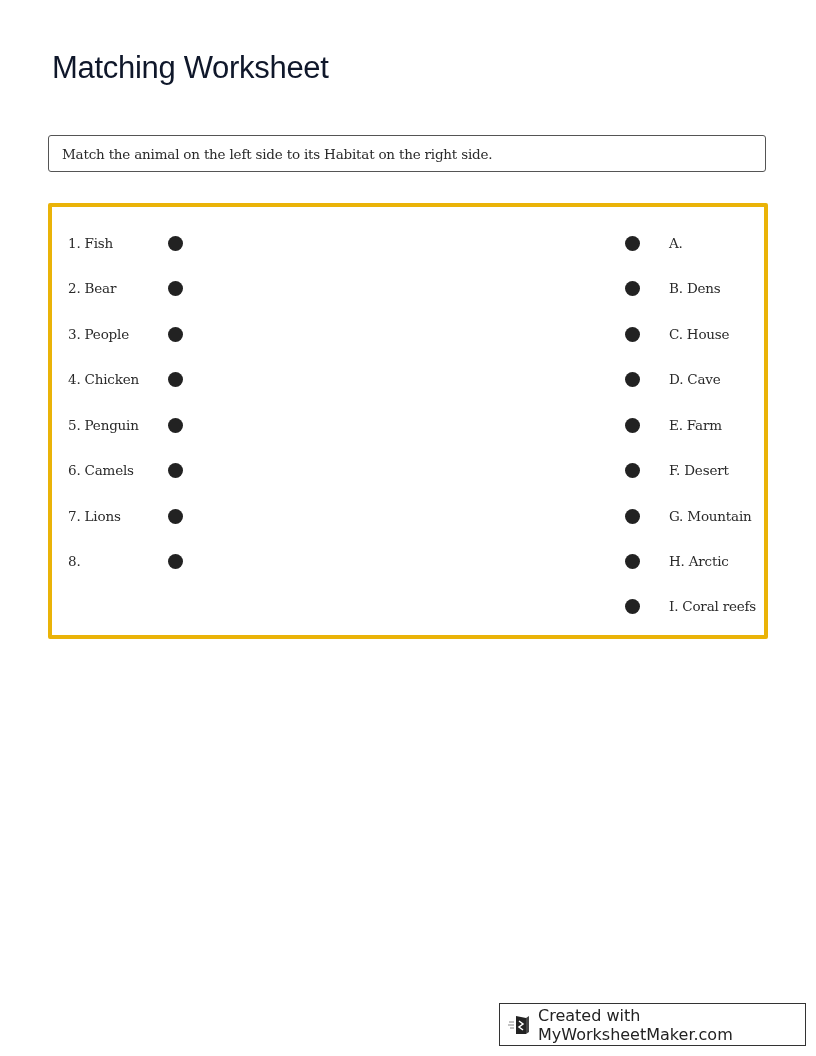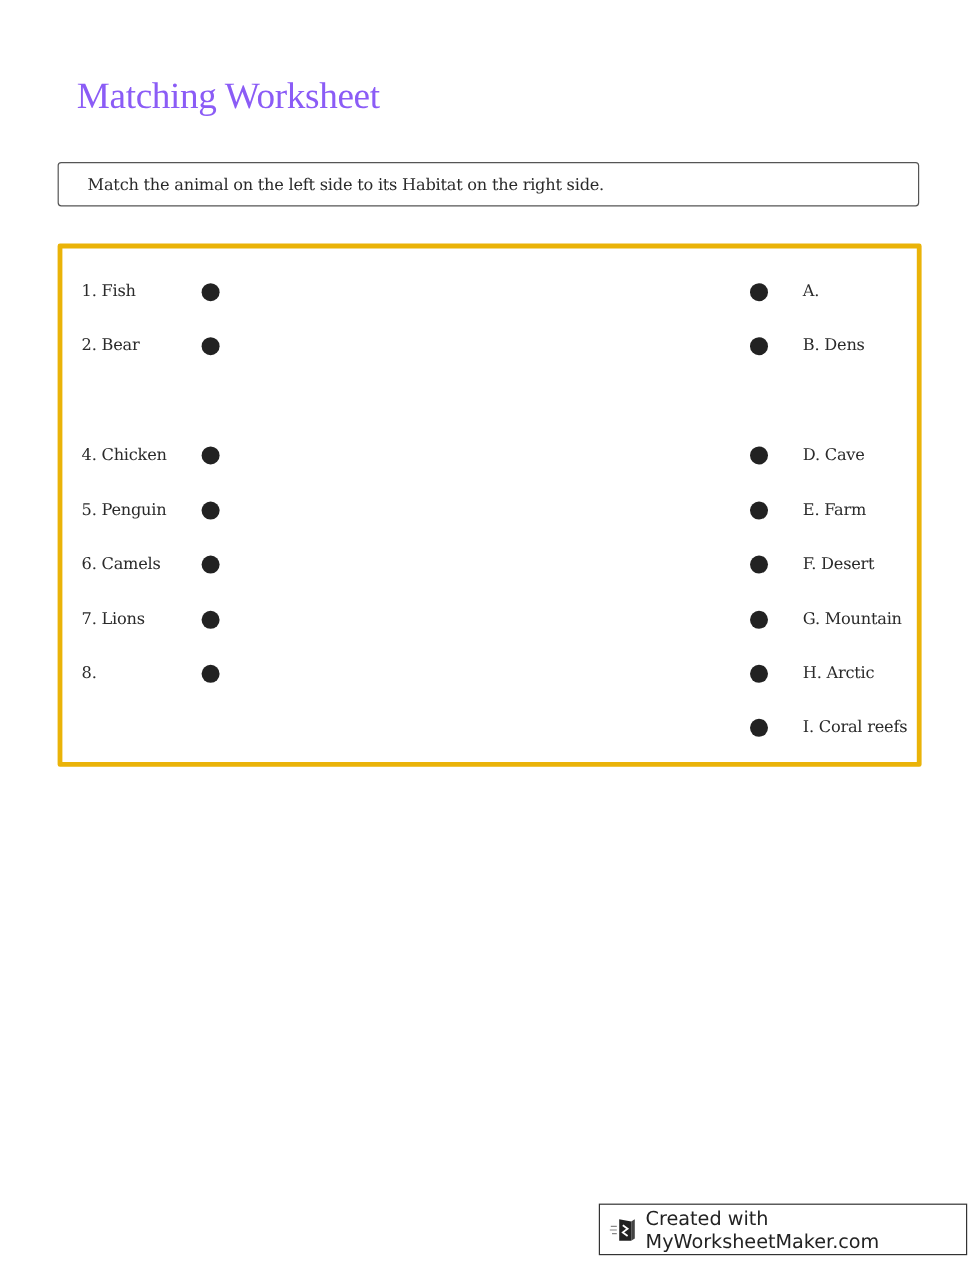--- a/index.html
+++ b/index.html
@@ -12,37 +12,37 @@
       height: 1056px;
       position: relative;
       font-family: "DejaVu Serif", "Liberation Serif", serif;
       color: #2a2a2a;
       overflow: hidden;
     }
     .title {
       position: absolute;
       left: 48px;
       top: 46px;
-      margin: 16px;
-      font-family: Liberation Serif, serif;
+      margin: 4px;
+      font-family: Liberation Sans, sans-serif;
       font-weight: normal;
       font-size: 31px;
       letter-spacing: -0.3px;
-      color: #8b5cf6;
+      color: #0f172a;
     }
     .instructions {
       position: absolute;
       left: 48px;
       top: 135px;
       width: 718px;
       height: 37px;
       border: 1px solid #555;
       border-radius: 3px;
       box-sizing: border-box;
-      padding: 0 24px;
+      padding: 0 13px;
       display: flex;
       align-items: center;
       font-size: 13.5px;
       letter-spacing: -0.2px;
       color: #2a2a2a;
     }
     .match-box {
       position: absolute;
       left: 48px;
       top: 203px;
@@ -118,20 +118,26 @@
     <span class="dot left-dot"></span>
     <span class="dot right-dot"></span>
     <span class="right-label">A.</span>
   </div>
   <div class="row" style="top:71px;left:0;width:716px;">
     <span class="left-label">2. Bear</span>
     <span class="dot left-dot"></span>
     <span class="dot right-dot"></span>
     <span class="right-label">B. Dens</span>
   </div>
+  <div class="row" style="top:117px;left:0;width:716px;">
+    <span class="left-label">3. People</span>
+    <span class="dot left-dot"></span>
+    <span class="dot right-dot"></span>
+    <span class="right-label">C. House</span>
+  </div>
   <div class="row" style="top:162px;left:0;width:567px;">
     <span class="left-label">4. Chicken</span>
     <span class="dot left-dot"></span>
     <span class="dot right-dot"></span>
     <span class="right-label">D. Cave</span>
   </div>
   <div class="row" style="top:208px;left:0;width:776px;">
     <span class="left-label">5. Penguin</span>
     <span class="dot left-dot"></span>
     <span class="dot right-dot"></span>

